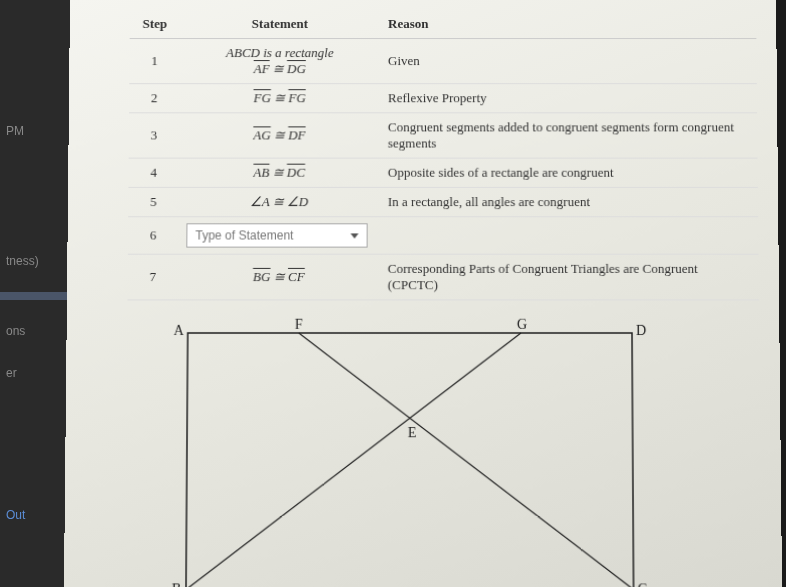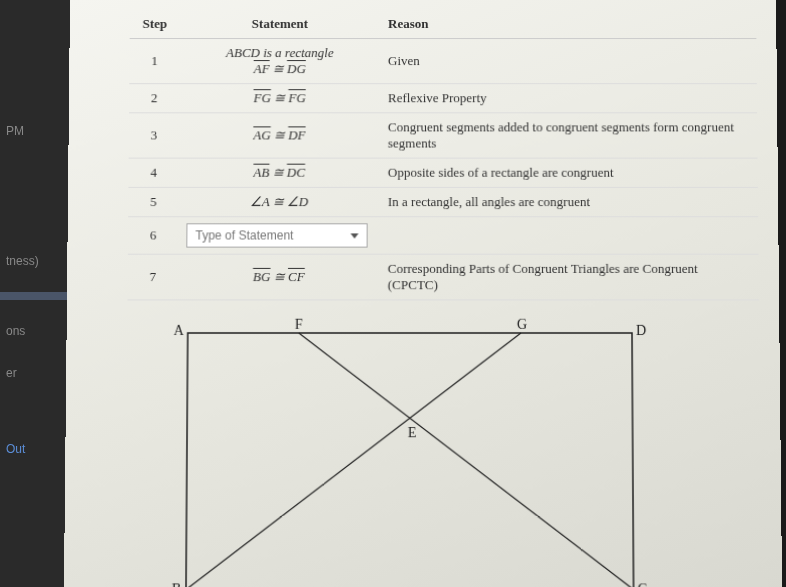--- a/index.html
+++ b/index.html
@@ -100,21 +100,21 @@
 </style>
 </head>
 <body>
 
 <div class="sidebar">
   <div class="sidebar-item" style="margin-top:120px">PM</div>
   <div class="sidebar-item" style="margin-top:108px">tness)</div>
   <div class="sidebar-item active"></div>
   <div class="sidebar-item">ons</div>
   <div class="sidebar-item">er</div>
-  <div class="sidebar-item link" style="margin-top:54px">Out</div>
+  <div class="sidebar-item link" style="margin-top:120px">Out</div>
 </div>
 
 <div class="screen">
 
 <table class="proof">
   <thead>
     <tr>
       <th class="step-h">Step</th>
       <th class="stmt-h">Statement</th>
       <th>Reason</th>

